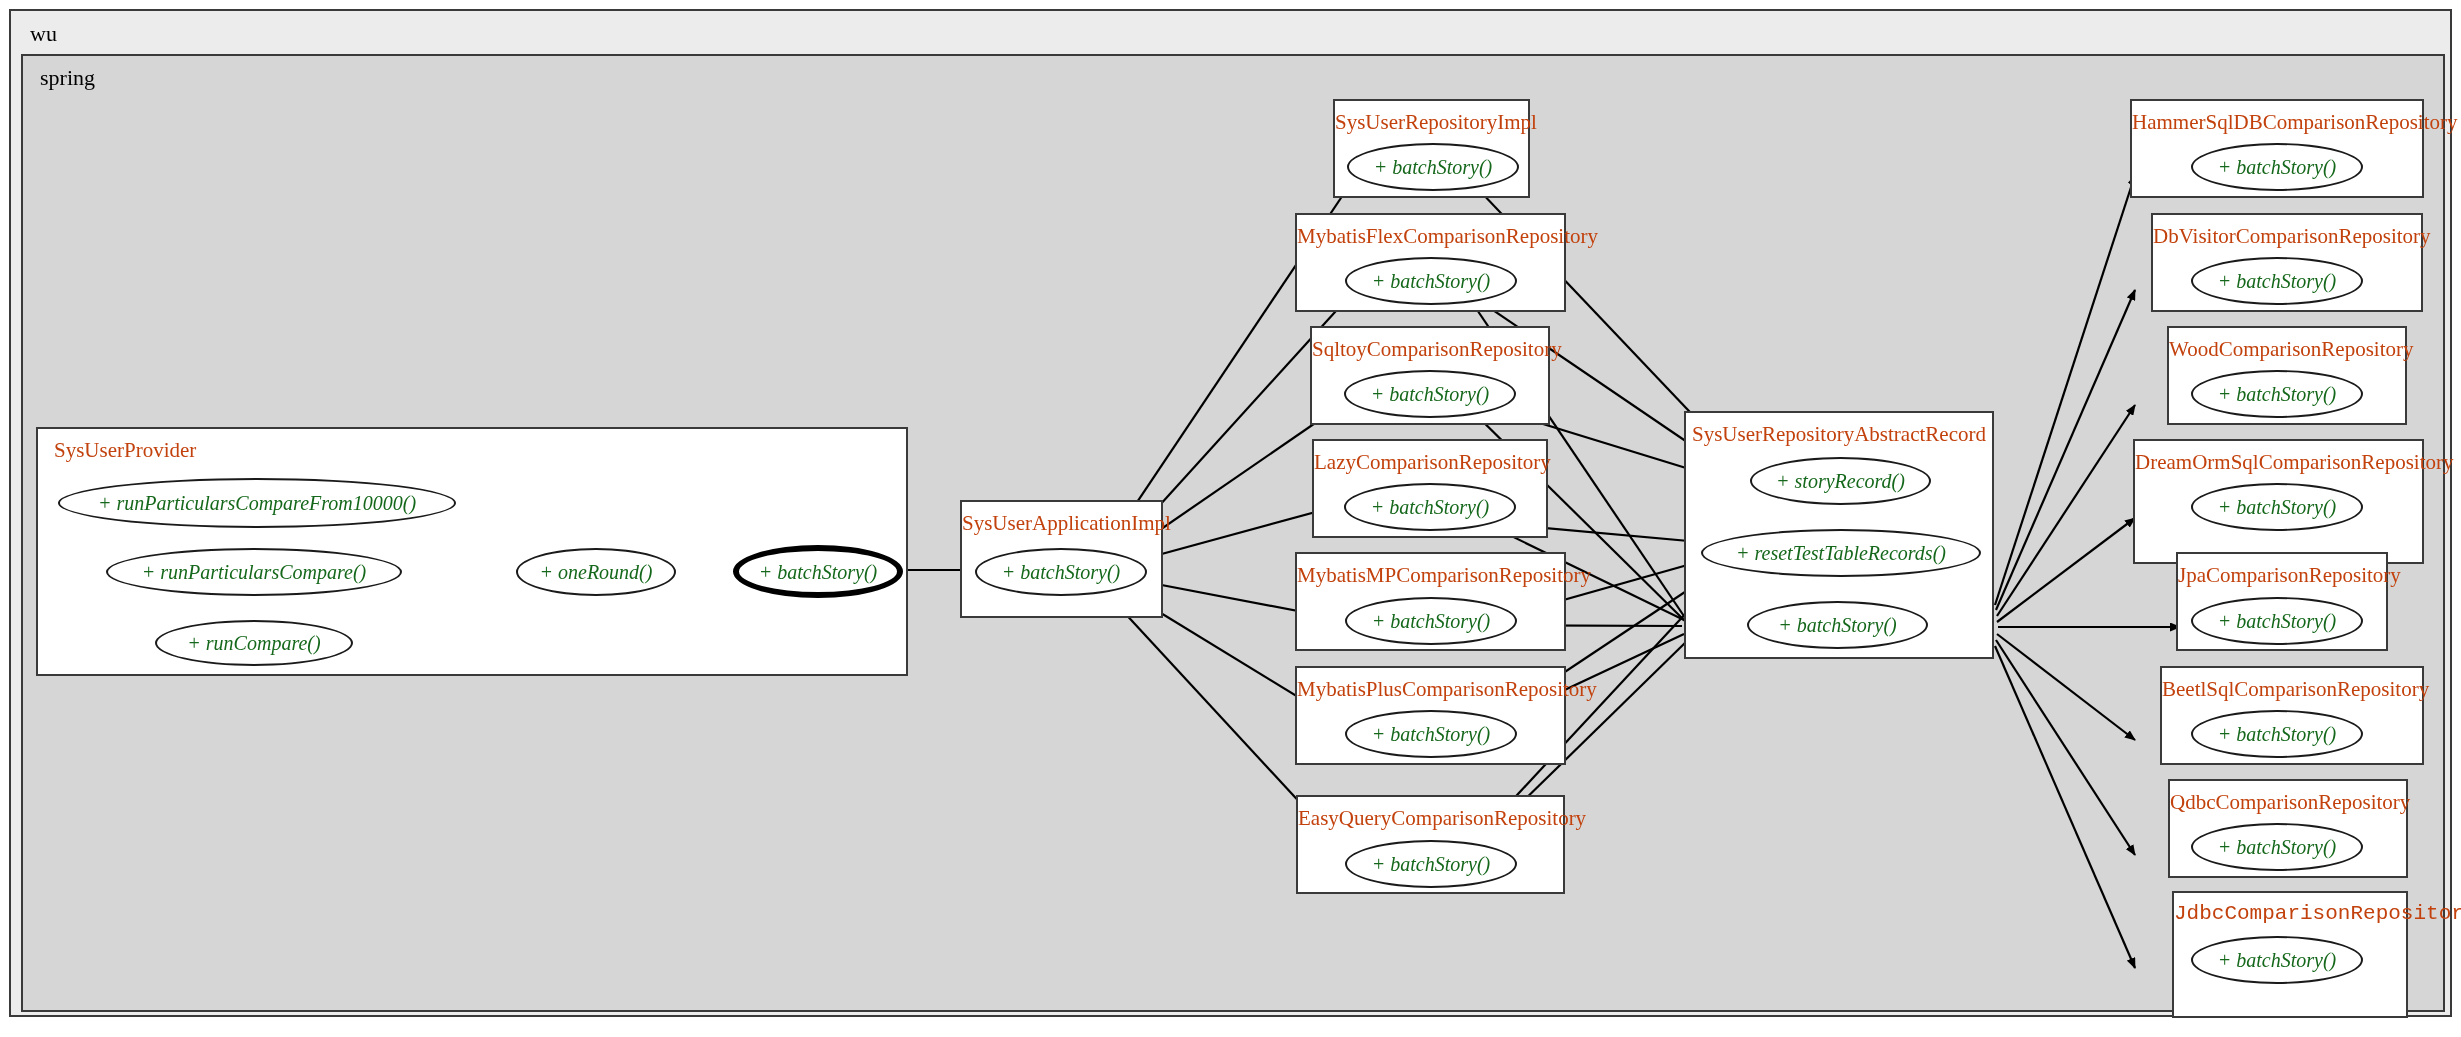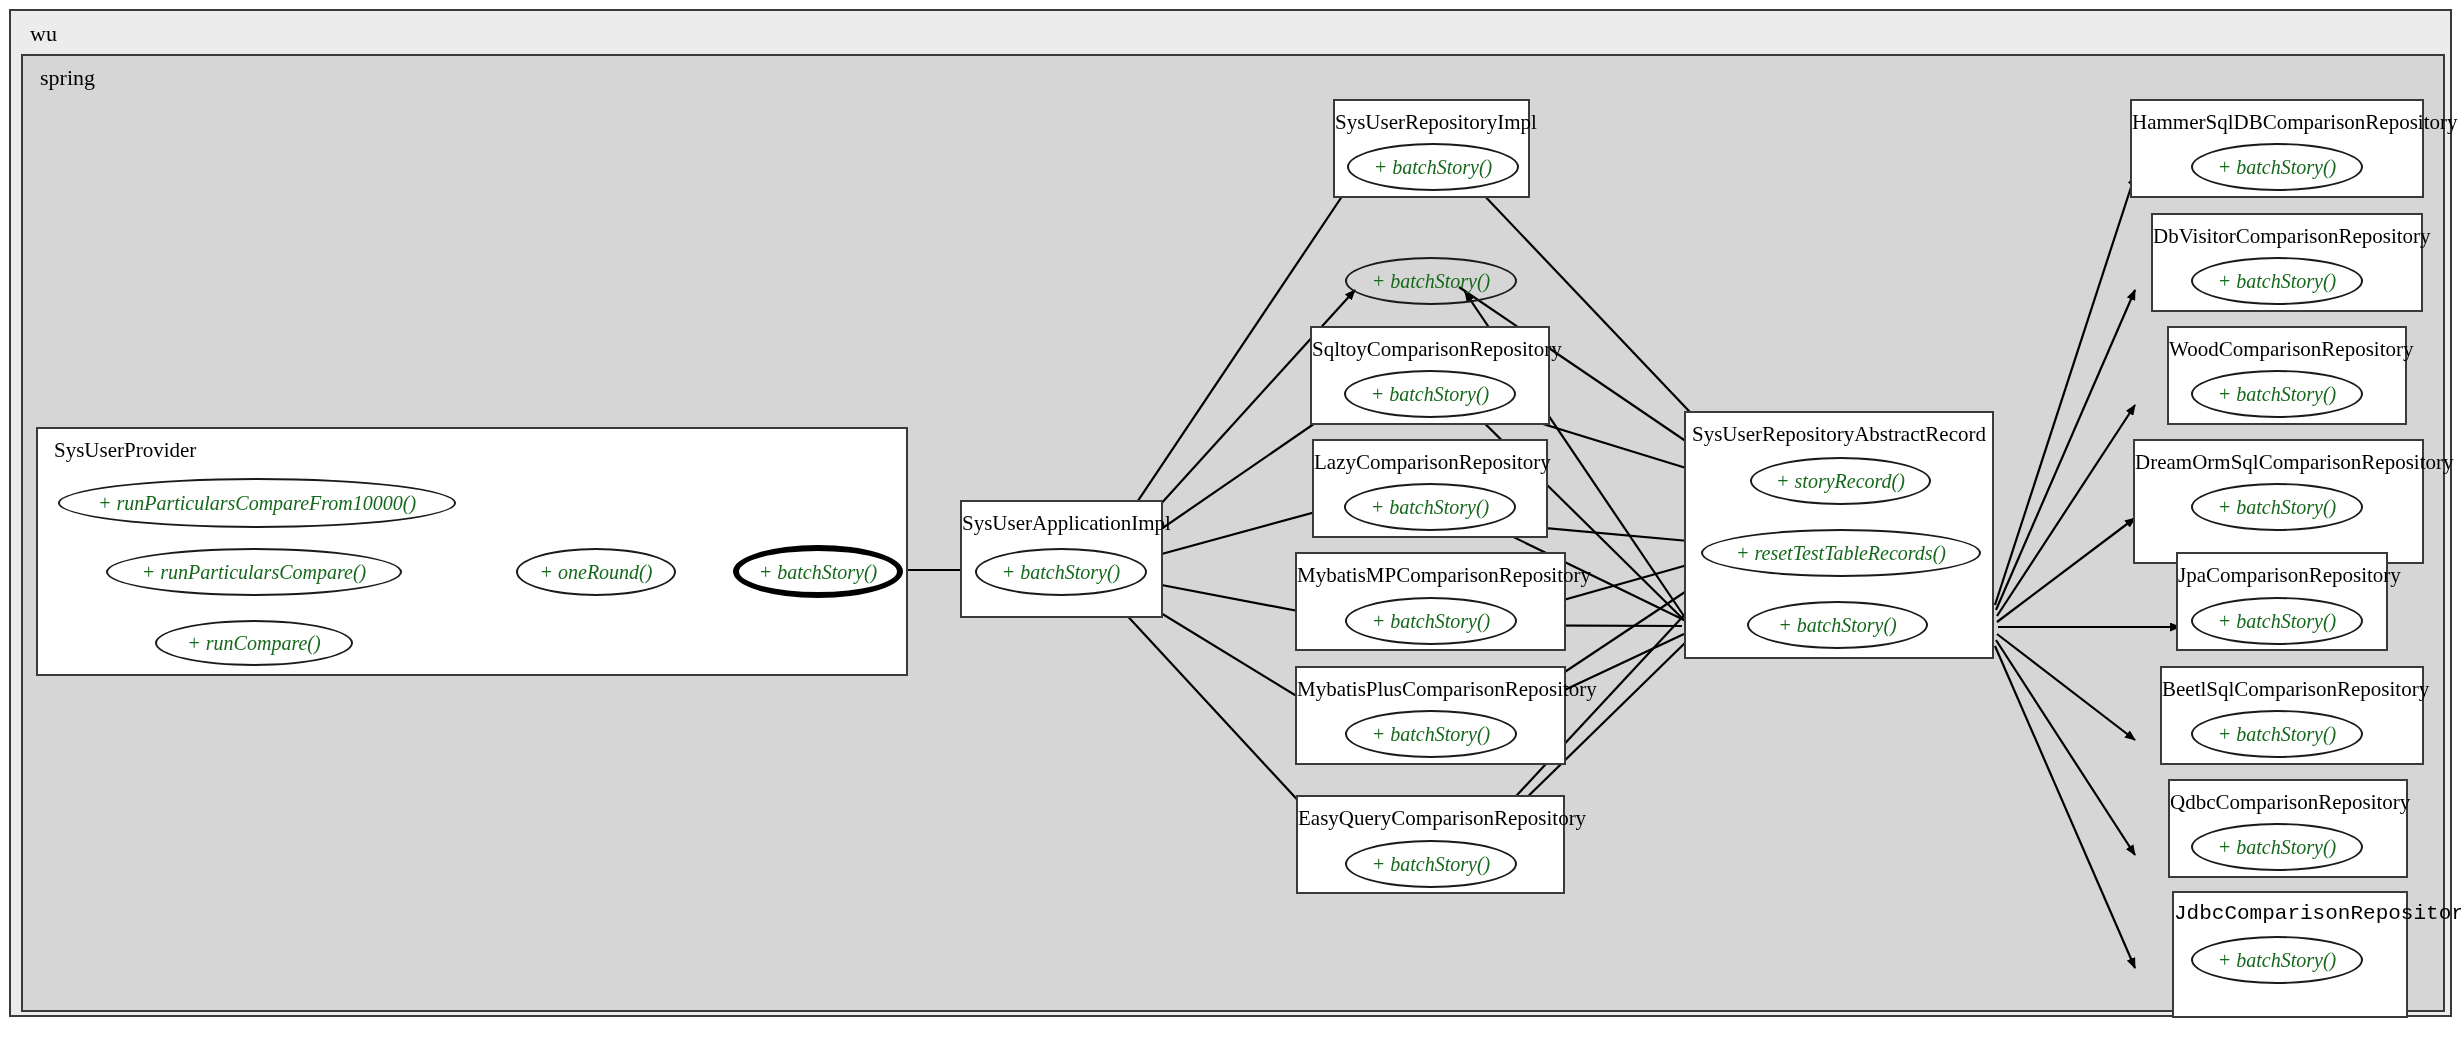--- a/index.html
+++ b/index.html
@@ -16,21 +16,21 @@
   }
   .cluster-label{
     position:absolute;font-size:22px;color:#000;white-space:nowrap;line-height:1;
   }
 
   .node-box{
     position:absolute;background:#ffffff;border:2px solid #3a3a3a;box-sizing:border-box;
   }
   .node-title{
     position:absolute;left:0;right:0;top:9px;text-align:center;
-    font-size:21px;color:#000000;white-space:nowrap;
+    font-size:21px;color:#c2410c;white-space:nowrap;
   }
   .node-title.left{text-align:left;padding-left:16px;}
 
   .ellipse{
     position:absolute;border:2px solid #1a1a1a;border-radius:50%;
     background:transparent;display:flex;align-items:center;justify-content:center;
     box-sizing:border-box;
     font-style:italic;
   }
   .ellipse span{
@@ -127,20 +127,23 @@
     <span>+ batchStory()</span>
   </div>
 
   <div class="node-box" style="left:1333px;top:99px;width:197px;height:99px;">
     <div class="node-title">SysUserRepositoryImpl</div>
   </div>
   <div class="ellipse" style="left:1347px;top:143px;width:172px;height:48px;">
     <span>+ batchStory()</span>
   </div>
 
+  <div class="node-box" style="left:1295px;top:213px;width:271px;height:99px;">
+    <div class="node-title">MybatisFlexComparisonRepository</div>
+  </div>
   <div class="ellipse" style="left:1345px;top:257px;width:172px;height:48px;">
     <span>+ batchStory()</span>
   </div>
 
   <div class="node-box" style="left:1310px;top:326px;width:240px;height:99px;">
     <div class="node-title">SqltoyComparisonRepository</div>
   </div>
   <div class="ellipse" style="left:1344px;top:370px;width:172px;height:48px;">
     <span>+ batchStory()</span>
   </div>

